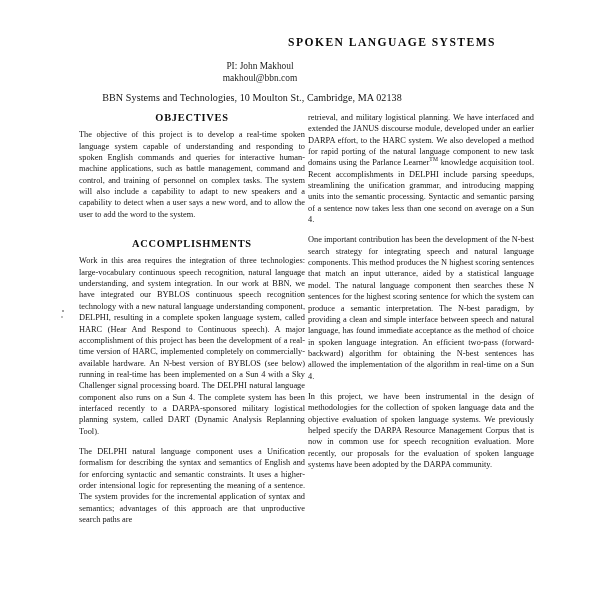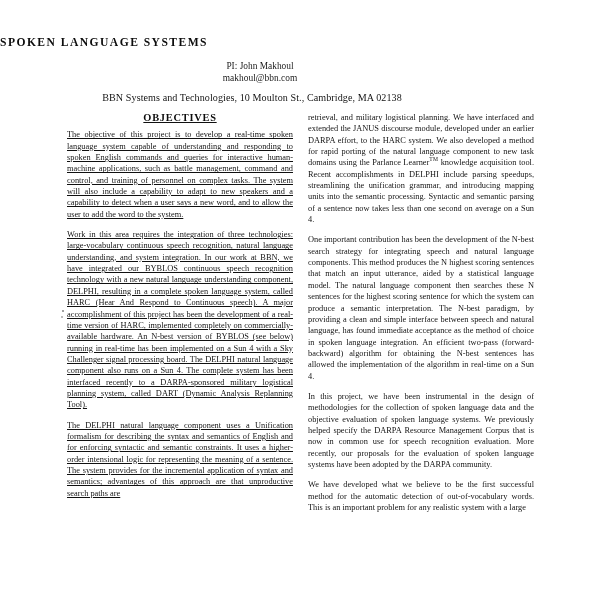--- a/index.html
+++ b/index.html
@@ -17,21 +17,21 @@
     color: #1a1a1a;
     filter: contrast(1.04);
   }
 
   
   .doc-title {
     position: absolute;
     left: 0;
     top: 36px;
     width: 496px;
-    text-align: left;
+    text-align: right;
     font-size: 11.6px;
     font-weight: bold;
     letter-spacing: 1.45px;
     color: #111;
   }
   .author-block {
     position: absolute;
     left: 0;
     top: 60px;
     width: 520px;
@@ -57,21 +57,21 @@
   .col {
     position: absolute;
     top: 112px;
     width: 226px;
     font-size: 8.35px;
     line-height: 11.35px;
     text-align: justify;
     text-justify: inter-word;
     color: #141414;
   }
-  .col-left  { left: 67px; text-decoration: underline; }
+  .col-left  { left: 79px; }
   .col-right { left: 308px; }
 
   .section-head {
     text-align: center;
     font-size: 10.4px;
     font-weight: bold;
     letter-spacing: 0.75px;
     margin: 0 0 6px 0;
     color: #101010;
   }
@@ -127,33 +127,33 @@
   </div>
 
   <div class="affiliation">BBN Systems and Technologies, 10 Moulton St., Cambridge, MA 02138</div>
 
   <div class="col col-left">
 
     <div class="section-head">OBJECTIVES</div>
 
     <p class="para">The objective of this project is to develop a real-time spoken language system capable of understanding and responding to spoken English commands and queries for interactive human-machine applications, such as battle management, command and control, and training of personnel on complex tasks. The system will also include a capability to adapt to new speakers and a capability to detect when a user says a new word, and to allow the user to add the word to the system.</p>
 
+    <div class="section-head spaced-above">ACCOMPLISHMENTS</div>
 
     <p class="para">Work in this area requires the integration of three technologies: large-vocabulary continuous speech recognition, natural language understanding, and system integration. In our work at BBN, we have integrated our BYBLOS continuous speech recognition technology with a new natural language understanding component, DELPHI, resulting in a complete spoken language system, called HARC (Hear And Respond to Continuous speech). A major accomplishment of this project has been the development of a real-time version of HARC, implemented completely on commercially-available hardware. An N-best version of BYBLOS (see below) running in real-time has been implemented on a Sun 4 with a Sky Challenger signal processing board. The DELPHI natural language component also runs on a Sun 4. The complete system has been interfaced recently to a DARPA-sponsored military logistical planning system, called DART (Dynamic Analysis Replanning Tool).</p>
 
     <p class="para">The DELPHI natural language component uses a Unification formalism for describing the syntax and semantics of English and for enforcing syntactic and semantic constraints. It uses a higher-order intensional logic for representing the meaning of a sentence. The system provides for the incremental application of syntax and semantics; advantages of this approach are that unproductive search paths are</p>
   </div>
 
   <div class="col col-right">
 
     <p class="para"><span>retrieval, and military logistical planning. We have interfaced and extended the JANUS discourse module, developed under an earlier DARPA effort, to the HARC system. We also developed a method for rapid porting of the natural language component to new task domains using the Parlance Learner</span><sup class="tm">TM</sup><span> knowledge acquisition tool. Recent accomplishments in DELPHI include parsing speedups, streamlining the unification grammar, and introducing mapping units into the semantic processing. Syntactic and semantic parsing of a sentence now takes less than one second on average on a Sun 4.</span></p>
 
     <p class="para">One important contribution has been the development of the N-best search strategy for integrating speech and natural language components. This method produces the N highest scoring sentences that match an input utterance, aided by a statistical language model. The natural language component then searches these N sentences for the highest scoring sentence for which the system can produce a semantic interpretation. The N-best paradigm, by providing a clean and simple interface between speech and natural language, has found immediate acceptance as the method of choice in spoken language integration. An efficient two-pass (forward-backward) algorithm for obtaining the N-best sentences has allowed the implementation of the algorithm in real-time on a Sun 4.</p>
 
     <p class="para">In this project, we have been instrumental in the design of methodologies for the collection of spoken language data and the objective evaluation of spoken language systems. We previously helped specify the DARPA Resource Management Corpus that is now in common use for speech recognition evaluation. More recently, our proposals for the evaluation of spoken language systems have been adopted by the DARPA community.</p>
 
-    <p class="para">We have developed what we believe to be the first successful method for the automatic detection of out-of-vocabulary words. This is an important problem for any realistic system with a large</p>
   </div>
 
   <div class="speck"></div>
   <div class="speck2"></div>
 
 </div>
 
 </body></html>

